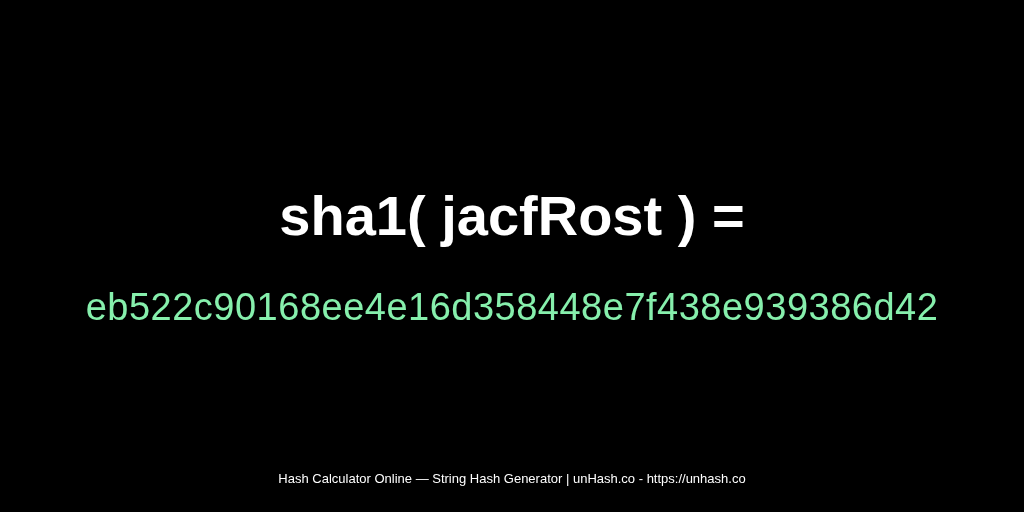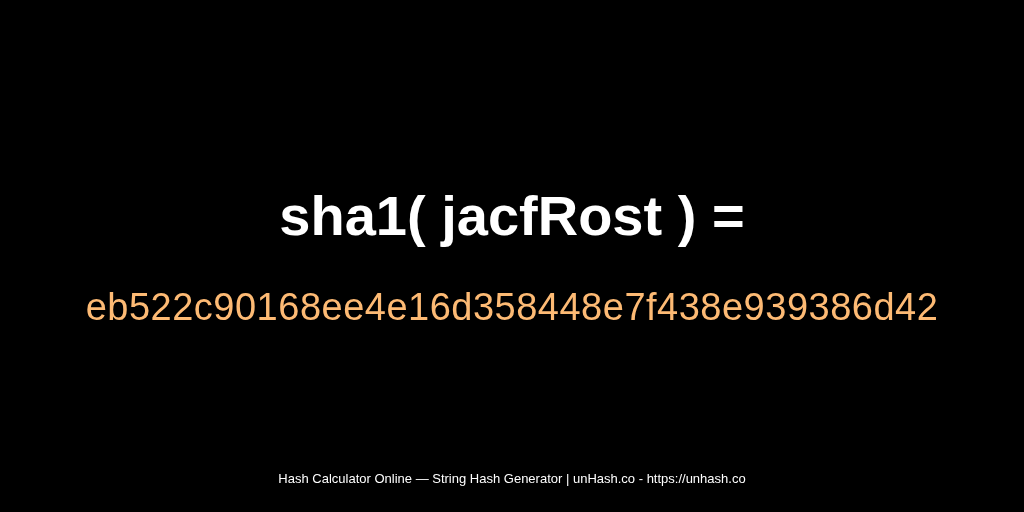--- a/index.html
+++ b/index.html
@@ -27,21 +27,21 @@
       width: 100%;
     }
     .hash-title {
       color: #ffffff;
       font-size: 56px;
       font-weight: bold;
       margin-bottom: 38px;
       text-align: center;
     }
     .hash-value {
-      color: #fdba74;
+      color: #86efac;
       font-size: 38px;
       font-weight: normal;
       text-align: center;
       letter-spacing: 0.5px;
     }
     .footer {
       position: absolute;
       bottom: 26px;
       width: 100%;
       text-align: center;

